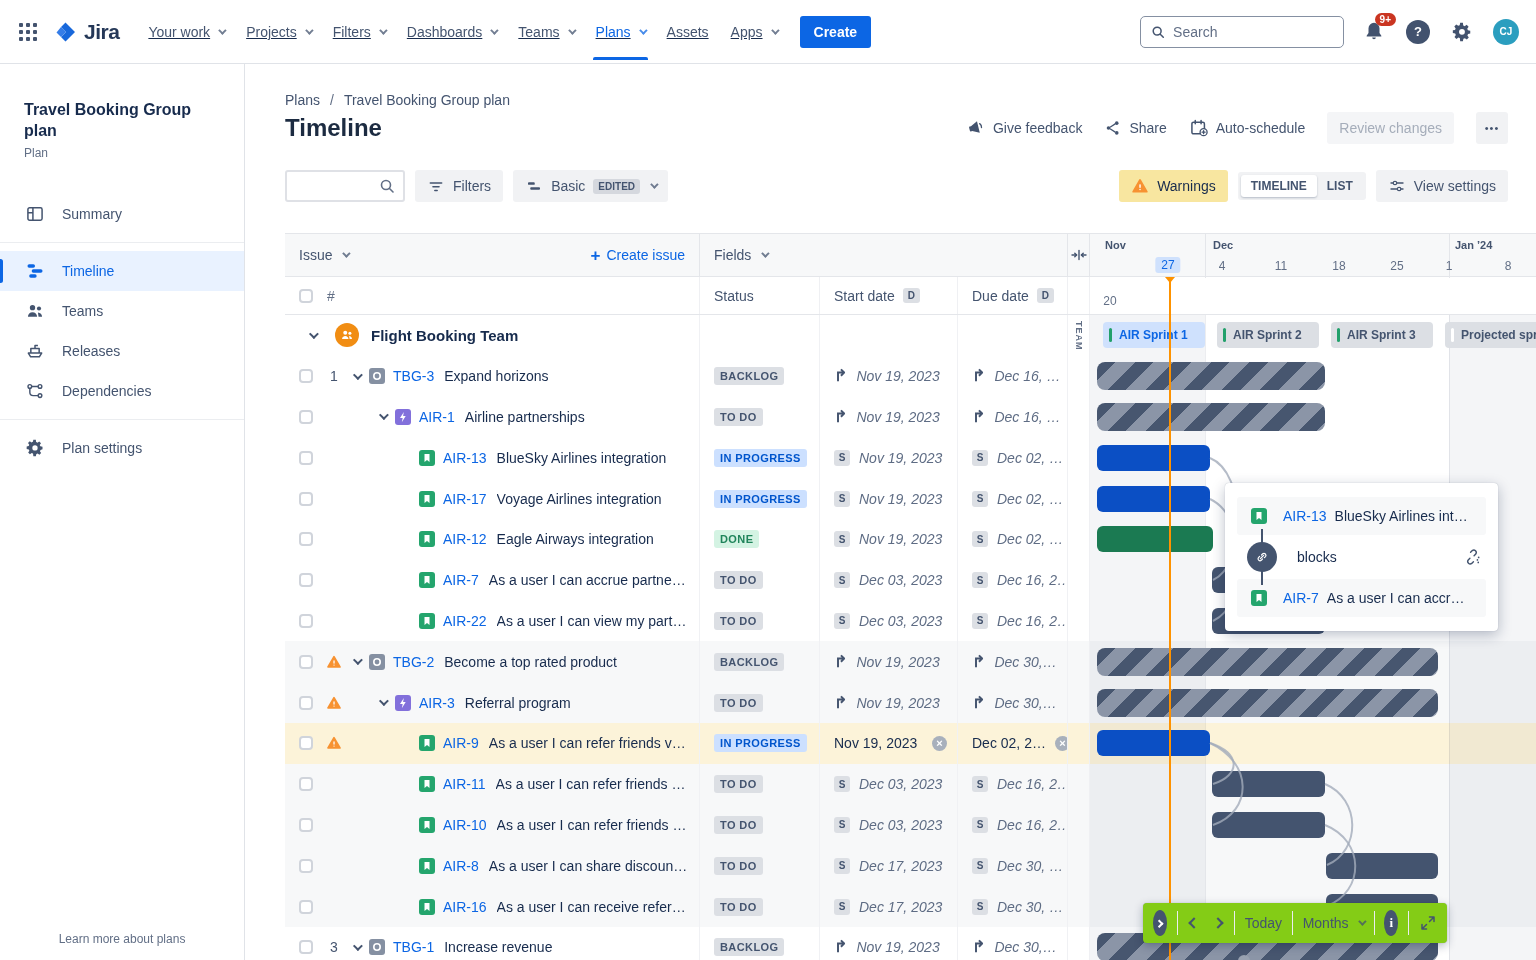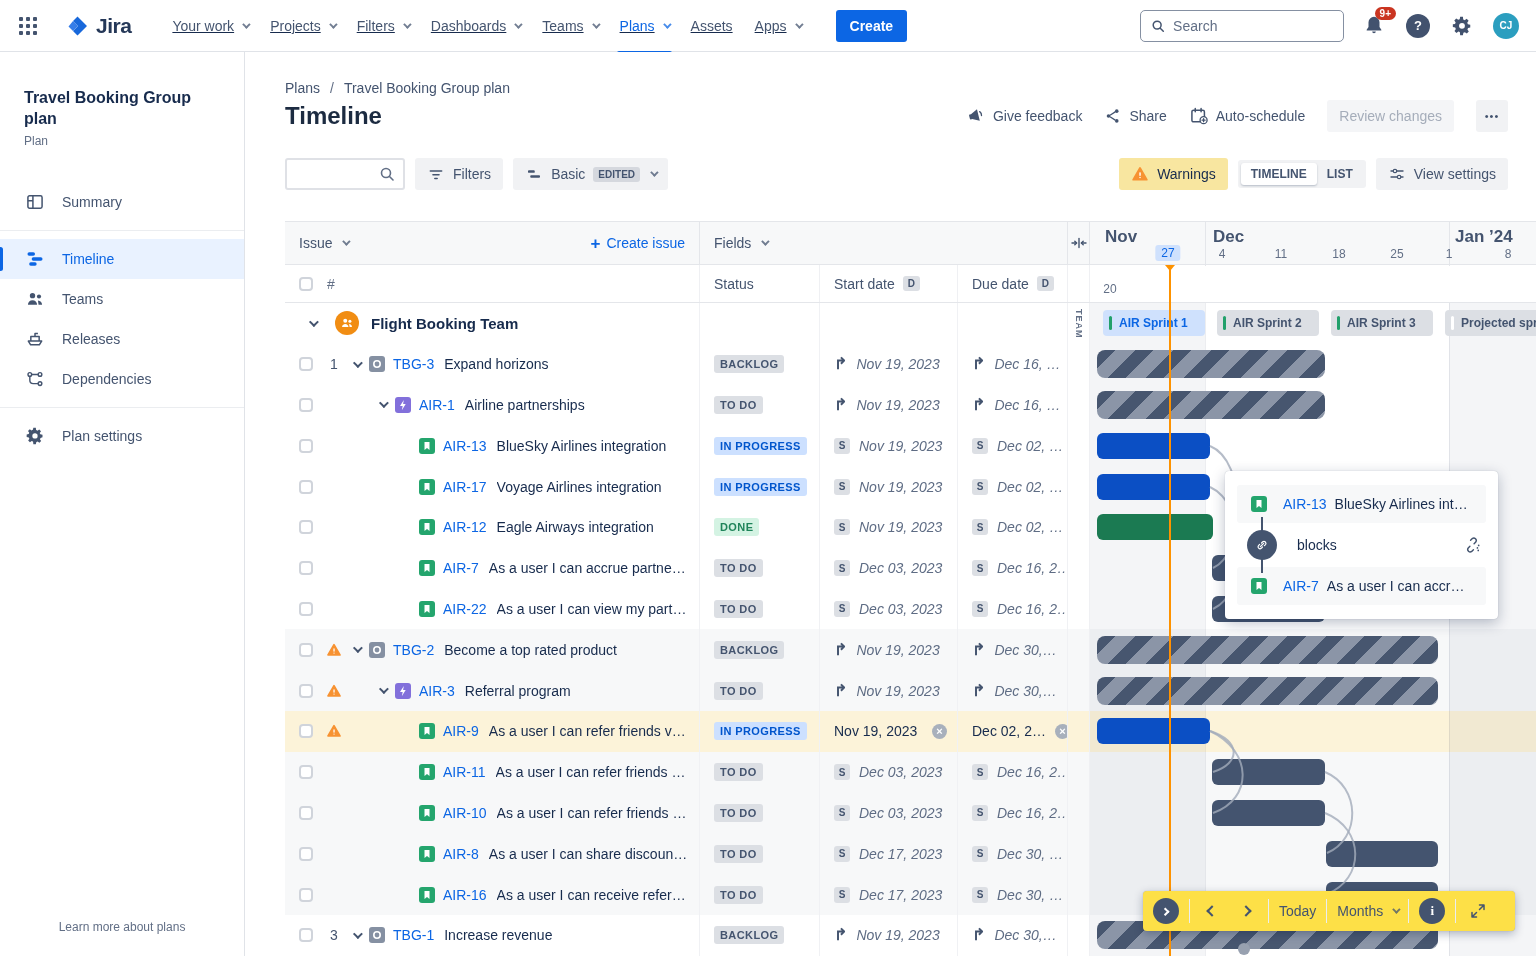--- a/index.html
+++ b/index.html
@@ -1,22 +1,22 @@
 <!DOCTYPE html>
 <html><head>
 <meta charset="utf-8">
 <style>
   * { margin:0; padding:0; box-sizing:border-box; }
   html,body { width:1536px; height:960px; overflow:hidden; background:#fff;
     font-family:"Liberation Sans", sans-serif; color:#172B4D; }
   .app { position:relative; width:1536px; height:960px; }
 
   
-  .topnav { height:52px; display:flex; align-items:center; padding:0 16px 0 12px;
-    border-bottom:1px solid #E0E3E8; gap:16px; position:relative; background:#fff; }
+  .topnav { height:64px; display:flex; align-items:center; padding:0 16px 0 12px;
+    border-bottom:1px solid #E0E3E8; gap:4px; position:relative; background:#fff; }
   .grid-btn { width:32px; height:32px; display:flex; align-items:center; justify-content:center;
     border:none; background:none; cursor:pointer; }
   .grid9 { display:grid; grid-template-columns:repeat(3,4px); grid-gap:3px; }
   .grid9 span { width:4px; height:4px; border-radius:1px; background:#44546F; }
   .logo { display:flex; align-items:center; gap:6px; margin:0 14px 0 6px; }
   .logo-text { font-size:21px; font-weight:600; color:#253858; letter-spacing:-.5px; }
   .tn-items { display:flex; align-items:center; height:56px;text-decoration:underline; }
   .tn-item { position:relative; height:56px; display:flex; align-items:center; gap:6px;
     padding:0 11px; font-size:14px; font-weight:500; color:#44546F; cursor:pointer; white-space:nowrap; }
   .tn-item.active { color:#0C66E4; }
@@ -96,21 +96,21 @@
   .c-tl { width:446px; flex:none; position:relative; }
   .c-fields { width:368px; flex:none; }
   .issue-head { display:flex; align-items:center; justify-content:space-between; padding:0 14px; }
   .hd-label { display:flex; align-items:center; gap:8px; font-size:14px; color:#44546F; cursor:pointer; }
   .create-issue { display:flex; align-items:center; gap:6px; color:#0C66E4; font-size:14px; font-weight:500;
     background:none; border:none; cursor:pointer; }
   .plus { font-size:17px; font-weight:600; line-height:1; }
   .fields-head { display:flex; align-items:center; padding:0 14px; }
   .strip-head { display:flex; align-items:center; justify-content:center; }
   .months { position:absolute; top:0; left:0; right:0; height:22px; }
-  .month-lab { position:absolute; top:5px; font-size:17px; font-weight:700; color:#44546F; }
+  .month-lab { position:absolute; top:5px; font-size:11px; font-weight:700; color:#44546F; }
   .mline { position:absolute; top:0; bottom:-22px; width:1px; background:#E4E6EA; }
   .ticks { position:absolute; top:22px; left:0; right:0; height:22px; }
   .tick { position:absolute; top:3px; transform:translateX(-50%); font-size:12px; color:#626F86; }
   .tick.today { background:#CFE1FD; color:#0C66E4; border-radius:3px; padding:1px 6px; top:1px; font-weight:500; }
   .hB-issue { display:flex; align-items:center; gap:14px; padding-left:14px; font-size:14px; color:#626F86; }
   .hB-col { display:flex; align-items:center; gap:8px; padding-left:14px; font-size:14px; color:#44546F; }
   .d-badge { background:#DCDFE4; color:#44546F; font-size:10px; font-weight:700; border-radius:3px; padding:2px 5px; }
   .hcell-b { border-right:1px solid #EFF0F3; }
 
   
@@ -177,21 +177,21 @@
   .tip-issue .ikey { margin-right:0; }
   .tip-sum { color:#172B4D; white-space:nowrap; overflow:hidden; }
   .tip-mid { position:relative; height:44px; display:flex; align-items:center; }
   .tip-vline { position:absolute; left:24px; top:-6px; bottom:-6px; width:2px; background:#44546F; }
   .tip-linkc { position:relative; z-index:1; width:30px; height:30px; border-radius:50%; background:#44546F;
     margin-left:10px; display:flex; align-items:center; justify-content:center; }
   .tip-rel { margin-left:20px; font-size:14px; color:#172B4D; }
   .tip-unlink { margin-left:auto; margin-right:4px; cursor:pointer; display:flex; }
 
   
-  .tl-toolbar { position:absolute; left:858px; top:670px; width:372px; height:40px; background:#fde047;
+  .tl-toolbar { position:absolute; left:858px; top:670px; width:304px; height:40px; background:#84cc16;
     border-radius:4px; box-shadow:0 3px 10px rgba(9,30,66,.3), 0 0 1px rgba(9,30,66,.3); z-index:7;
     display:flex; align-items:center; padding:0 10px; gap:10px; }
   .tb-div { width:1px; height:24px; background:#EBEDF0; }
   .circ-btn { width:26px; height:26px; border-radius:50%; background:#44546F; border:none; cursor:pointer;
     display:flex; align-items:center; justify-content:center; color:#fff; }
   .circ-btn i { width:6px; height:6px; border-right:2px solid #fff; border-bottom:2px solid #fff;
     transform:rotate(-45deg) translateX(-1px); display:block; }
   .nav-chev { background:none; border:none; cursor:pointer; width:24px; height:24px; display:flex;
     align-items:center; justify-content:center; }
   .nav-chev i { width:8px; height:8px; border-right:2px solid #44546F; border-bottom:2px solid #44546F; display:block; }

